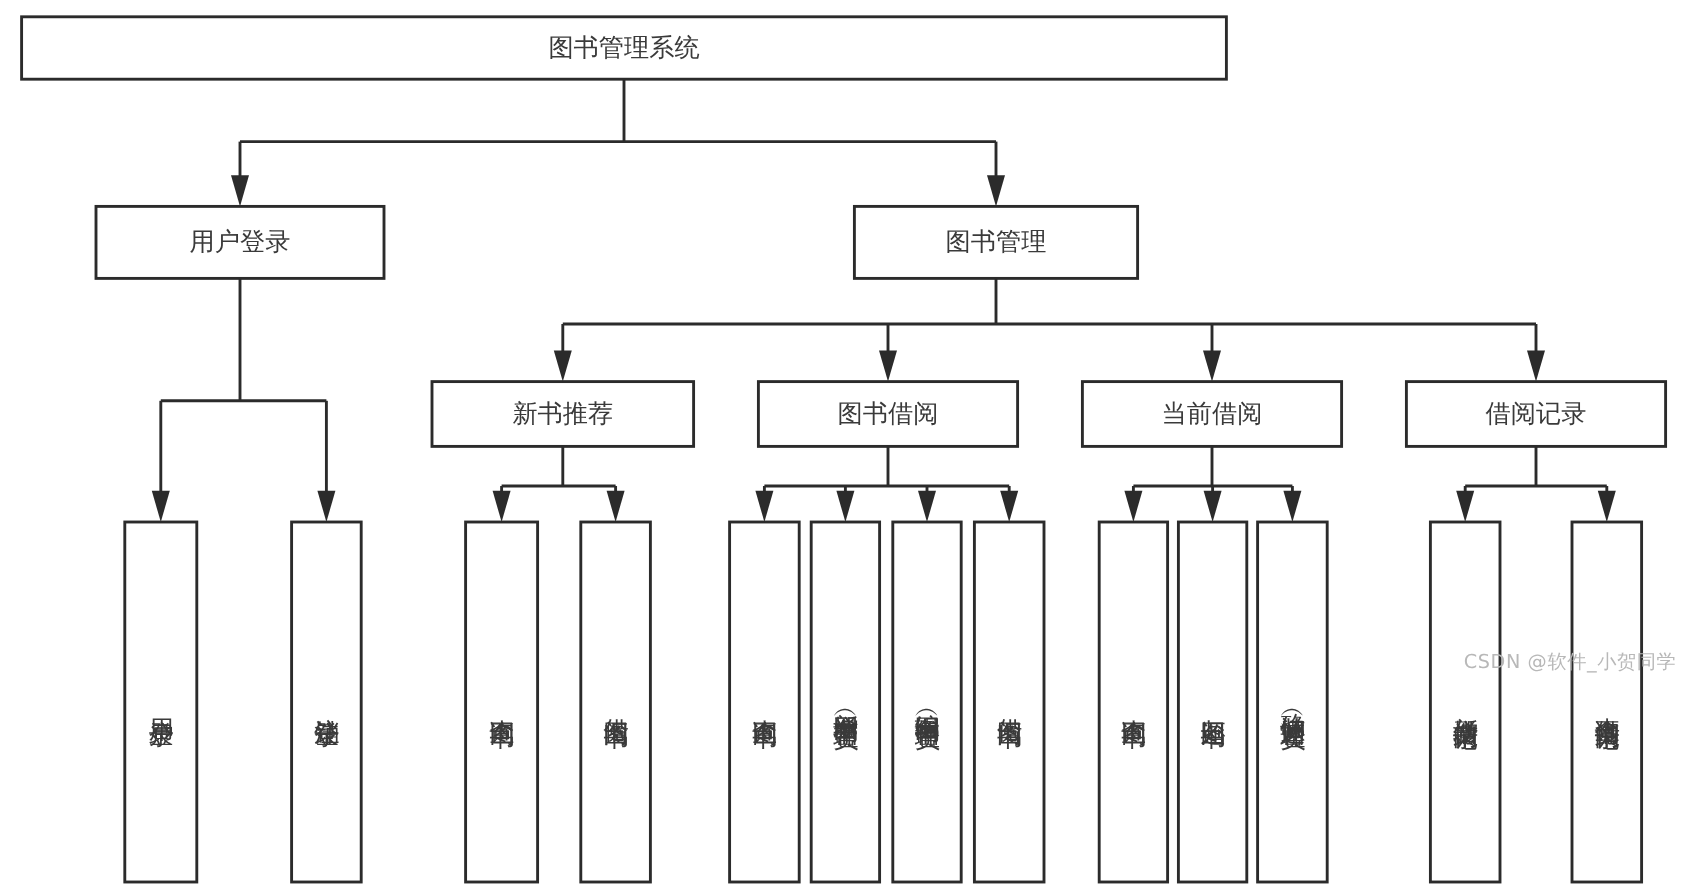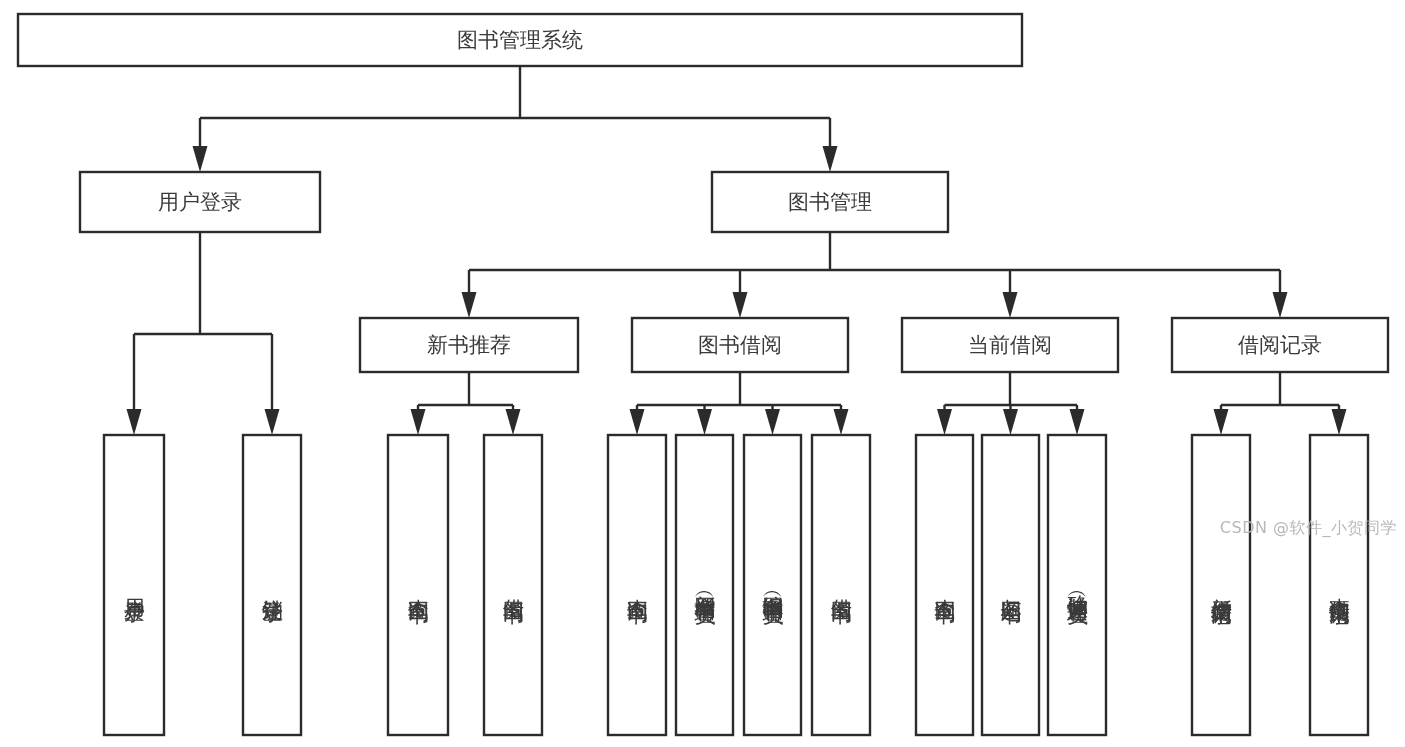--- a/index.html
+++ b/index.html
@@ -59,21 +59,21 @@
     line-height: 1.18;
     letter-spacing: 1.5px;
     white-space: nowrap;
     text-align: center;
     pointer-events: none;
     user-select: none;
   }
   .watermark {
     position: absolute;
     right: 8px;
-    bottom: 24px;
+    bottom: 0;
     color: #b8b8b8;
     font-family: "DejaVu Sans", "Liberation Sans", sans-serif;
     font-size: 16px;
     white-space: nowrap;
     letter-spacing: 0.5px;
   }
 </style>
 </head>
 <body>
 

